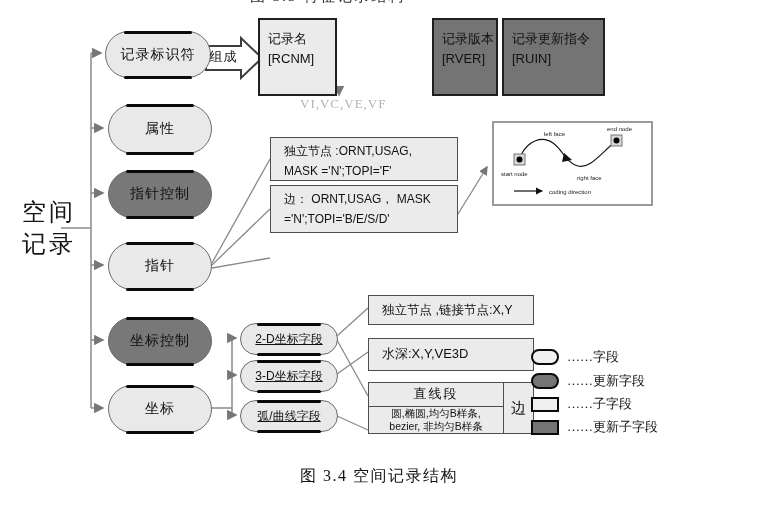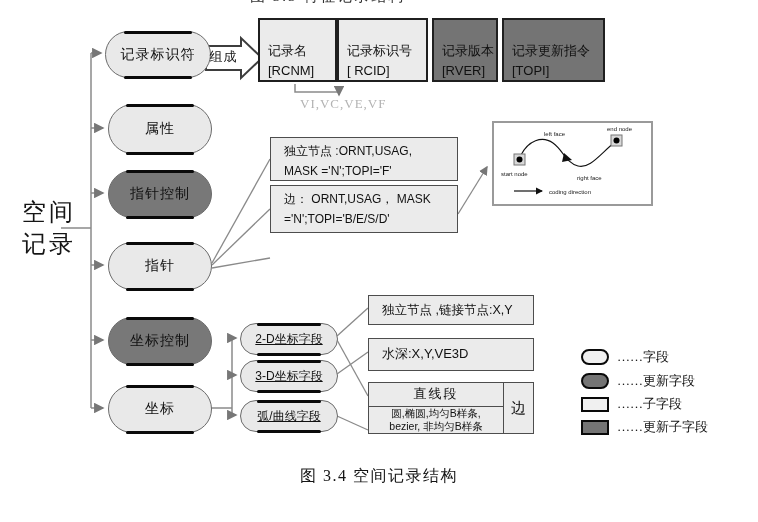--- a/index.html
+++ b/index.html
@@ -11,22 +11,22 @@
   .stadium{position:absolute;z-index:2;background:#e9e9e9;border:1.5px solid #6b6b6b;
            border-radius:40px;display:flex;align-items:center;justify-content:center;
            font-size:14px;letter-spacing:1px;}
   .stadium.dark{background:#787878;}
   .stadium::before,.stadium::after{content:"";position:absolute;left:17%;right:17%;height:3px;background:#0a0a0a;border-radius:2px;}
   .stadium::before{top:-1.5px;}
   .stadium::after{bottom:-1.5px;}
   .stadium.small{font-size:12px;letter-spacing:0;text-decoration:underline;}
 
   
-  .hbox{position:absolute;z-index:2;top:18px;height:64px;background:#ebebeb;border:2px solid #1f1f1f;
-        box-sizing:border-box;font-size:13px;line-height:1.55;padding:21px 0 0 8px;}
+  .hbox{position:absolute;z-index:2;top:18px;height:78px;background:#ebebeb;border:2px solid #1f1f1f;
+        box-sizing:border-box;font-size:13px;line-height:1.55;padding:9px 0 0 8px;}
   .hbox.dark{background:#747474;}
 
   
   .sbox{position:absolute;z-index:2;background:#ebebeb;border:1.5px solid #4d4d4d;box-sizing:border-box;
         font-size:12px;line-height:1.65;padding:4px 13px;}
 
   .rootlabel{position:absolute;z-index:2;font-family:"Liberation Serif",serif;font-size:24px;
              letter-spacing:3px;line-height:32px;color:#151515;}
   .muted{position:absolute;z-index:2;color:#b3b3b3;font-family:"Liberation Serif",serif;
          font-size:13px;letter-spacing:1px;}
@@ -44,21 +44,21 @@
   
   .ftable{position:absolute;z-index:2;left:368px;top:382px;width:166px;height:52px;border:1.5px solid #4d4d4d;
           box-sizing:border-box;background:#ebebeb;display:flex;}
   .ftable .left{flex:1;display:flex;flex-direction:column;border-right:1.5px solid #4d4d4d;}
   .ftable .row1{height:30px;border-bottom:1.5px solid #4d4d4d;display:flex;align-items:center;justify-content:center;font-size:13px;letter-spacing:2px;}
   .ftable .row2{flex:1;display:flex;flex-direction:column;align-items:center;justify-content:center;
                 font-size:10.5px;line-height:1.25;}
   .ftable .edgecell{width:29px;display:flex;align-items:center;justify-content:center;font-size:15px;}
 
   
-  .leg-item{position:absolute;z-index:2;left:581px;display:flex;align-items:center;gap:8px;height:18px;}
+  .leg-item{position:absolute;z-index:2;left:531px;display:flex;align-items:center;gap:8px;height:18px;}
   .leg-oval{width:28px;height:16px;border:2px solid #0a0a0a;border-radius:9px;background:#f0f0f0;box-sizing:border-box;}
   .leg-rect{width:28px;height:15px;border:2px solid #0a0a0a;background:#f0f0f0;box-sizing:border-box;}
   .leg-dark{background:#747474;}
   .leg-label{font-family:"Liberation Serif",serif;font-size:13px;color:#151515;}
 </style>
 </head>
 <body>
 
 <div class="canvas">
 
@@ -128,31 +128,27 @@
   <div class="stadium" style="left:108px;top:385px;width:102px;height:46px;">
     <span>坐标</span>
   </div>
 
   <div class="compose-label">组成</div>
 
   <div class="hbox" style="left:258px;width:79px;">
     <div>记录名</div>
     <div>[RCNM]</div>
   </div>
-  <div class="hbox" style="left:337px;width:91px;">
-    <div>记录标识号</div>
-    <div>[ RCID]</div>
-  </div>
   <div class="hbox dark" style="left:432px;width:66px;">
     <div>记录版本</div>
     <div>[RVER]</div>
   </div>
   <div class="hbox dark" style="left:502px;width:103px;">
     <div>记录更新指令</div>
-    <div>[TOPI]</div>
+    <div>[RUIN]</div>
   </div>
 
   <div class="muted" style="left:300px;top:96px;">VI,VC,VE,VF</div>
 
   <div class="sbox" style="left:270px;top:137px;width:188px;height:44px;">
     <div>独立节点 :ORNT,USAG,</div>
     <div>MASK ='N';TOPI='F'</div>
   </div>
   <div class="sbox" style="left:270px;top:185px;width:188px;height:48px;">
     <div>边： ORNT,USAG， MASK</div>

